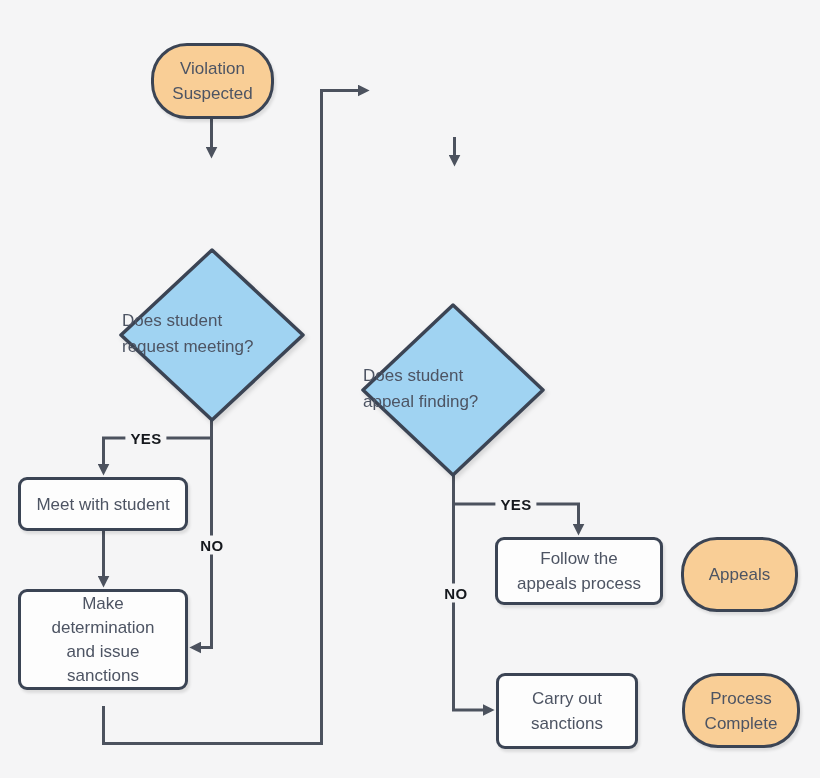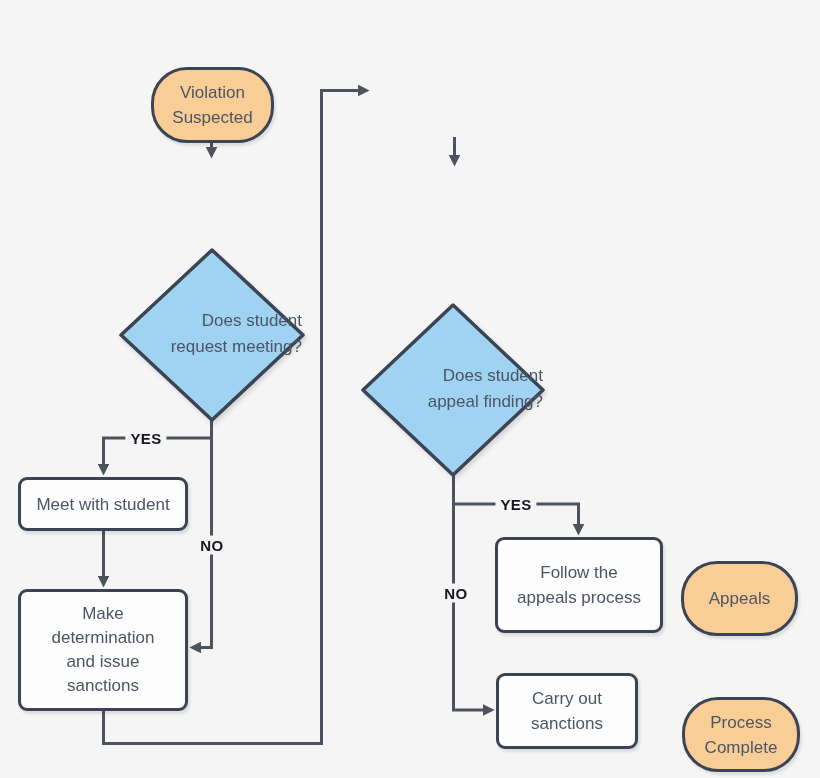--- a/index.html
+++ b/index.html
@@ -20,24 +20,24 @@
     position:absolute;box-sizing:border-box;
     display:flex;align-items:center;justify-content:center;text-align:center;
     border:3px solid var(--shape_border,#3b4454);
     background:var(--process_fill,#fdfdfd);
     color:var(--text,#4d5463);
     font-size:17px;line-height:25px;
     box-shadow:2px 3px 3px rgba(0,0,0,.10);
   }
   .node span{white-space:pre-line;}
   .process{border-radius:9px;}
-  .terminator{border-radius:36px;background:var(--terminator_fill,#f9ce96);margin-top:24px;}
+  .terminator{border-radius:36px;background:var(--terminator_fill,#f9ce96);}
   .dtext{
     position:absolute;transform:translate(-50%,-50%);
-    text-align:right;color:var(--text,#4d5463);
+    text-align:left;color:var(--text,#4d5463);
     font-size:17px;line-height:26px;white-space:pre-line;width:180px;
   }
   .edge-label{
     position:absolute;transform:translate(-50%,-50%);
     background:var(--canvas_bg,#f5f5f6);
     color:var(--edge_label_text,#15181d);
     font-size:15px;font-weight:bold;letter-spacing:.4px;
     padding:1px 5px;
   }
 </style>
@@ -72,33 +72,33 @@
   </div>
 
 
   <div class="dtext" style="left:212px;top:334px;">Does student
 request meeting?</div>
 
   <div class="node process" style="left:18px;top:477px;width:170px;height:54px;">
     <span>Meet with student</span>
   </div>
 
-  <div class="node process" style="left:18px;top:589px;width:170px;height:122px;line-height:24px;">
+  <div class="node process" style="left:18px;top:589px;width:170px;height:101px;line-height:24px;">
     <span>Make
 determination
 and issue
 sanctions</span>
   </div>
 
 
 
   <div class="dtext" style="left:453px;top:389px;">Does student
 appeal finding?</div>
 
-  <div class="node process" style="left:495px;top:537px;width:168px;height:96px;">
+  <div class="node process" style="left:495px;top:537px;width:168px;height:68px;">
     <span>Follow the
 appeals process</span>
   </div>
 
   <div class="node terminator" style="left:681px;top:537px;width:117px;height:75px;">
     <span>Appeals</span>
   </div>
 
   <div class="node process" style="left:496px;top:673px;width:142px;height:76px;">
     <span>Carry out

